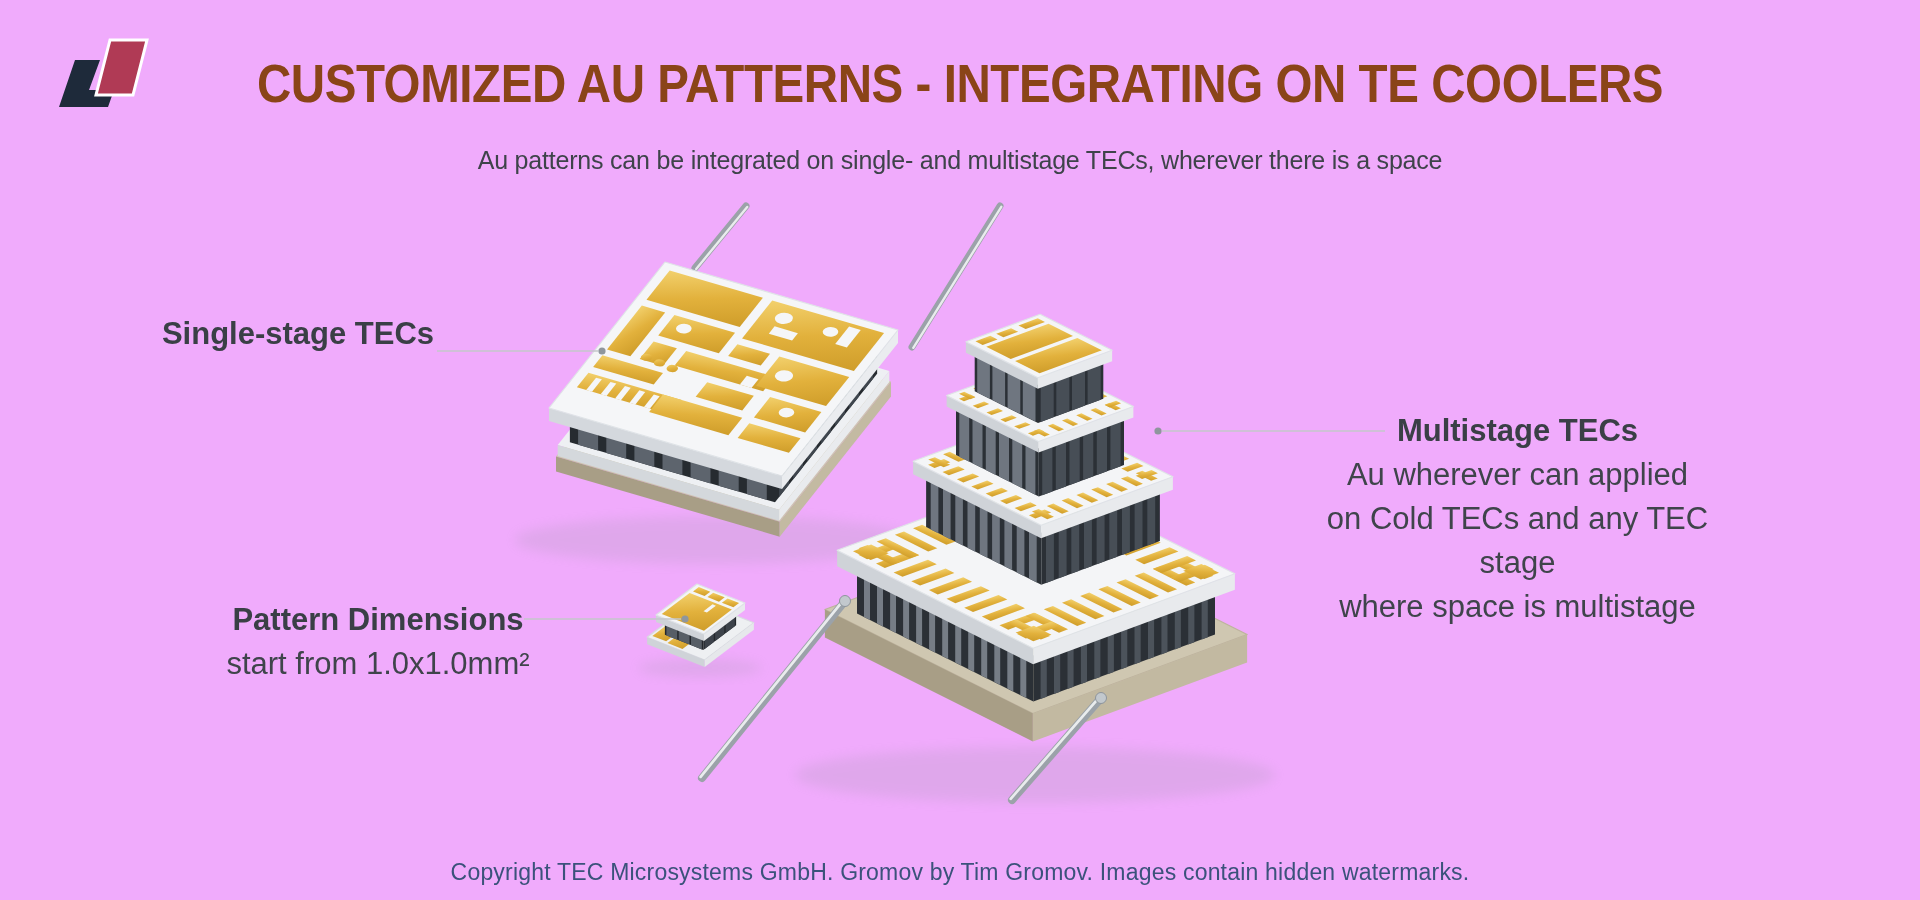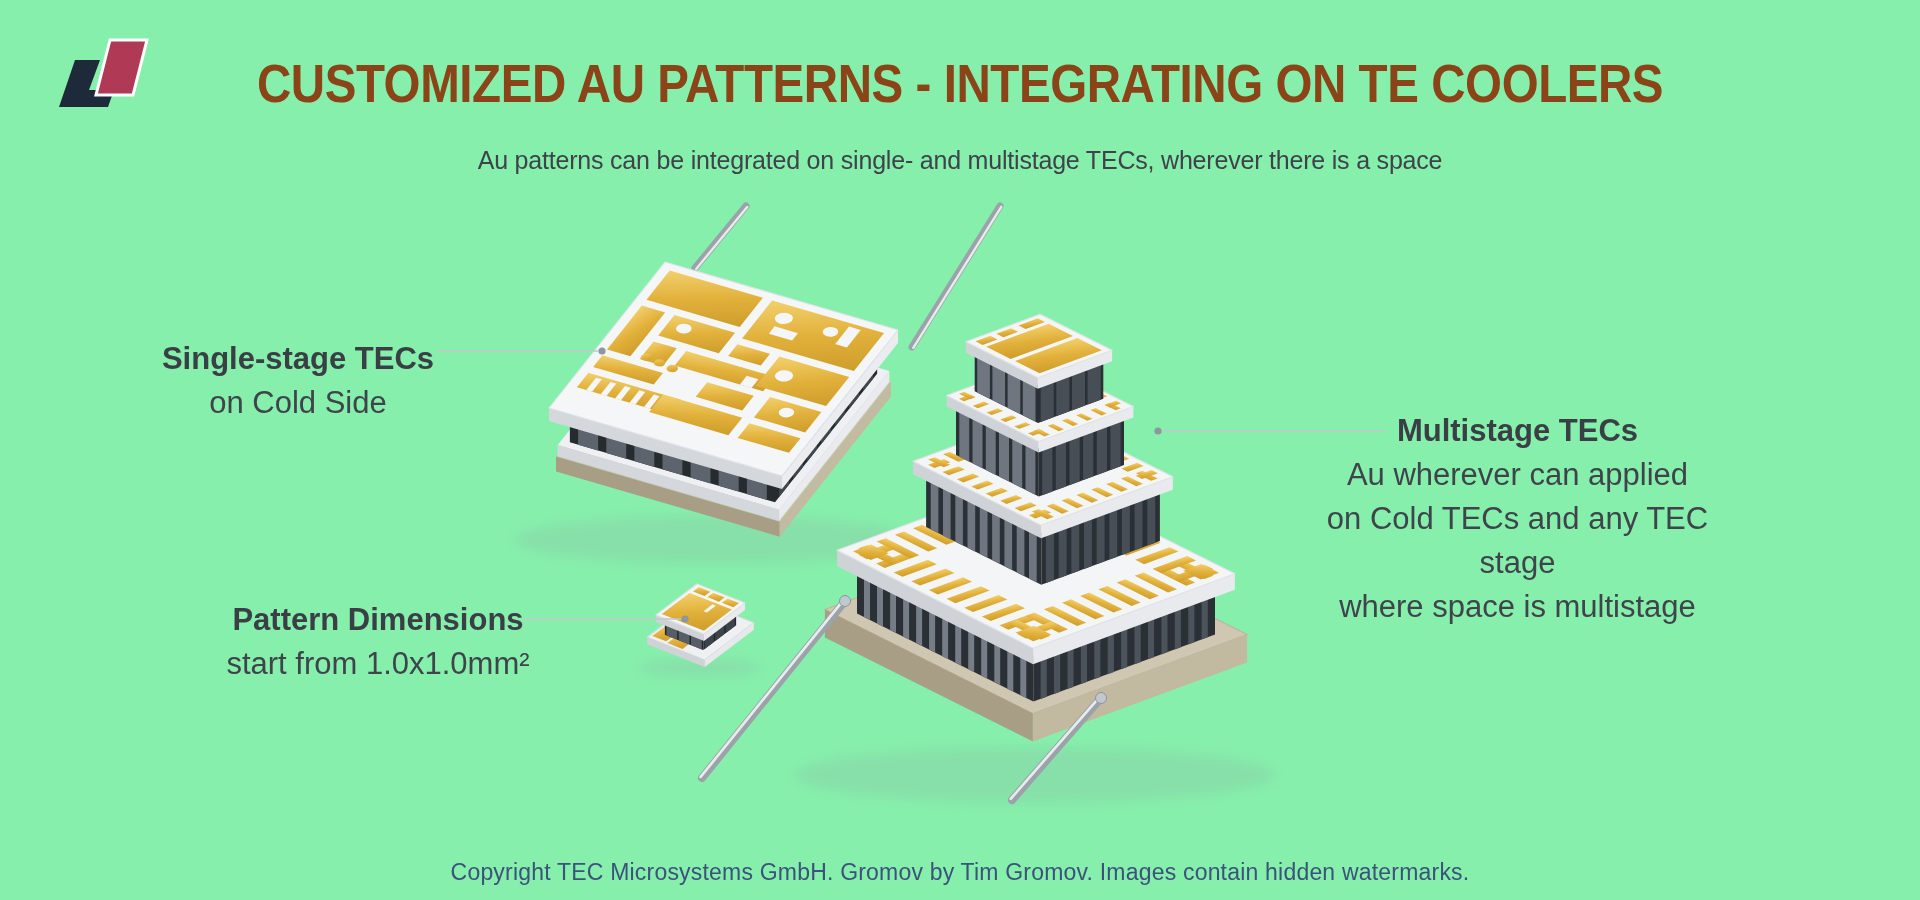--- a/index.html
+++ b/index.html
@@ -1,16 +1,16 @@
 <!DOCTYPE html>
 <html><head>
 <meta charset="utf-8">
 <style>
   html,body{margin:0;padding:0;background:#ffffff;}
-  .slide{position:relative;width:1920px;height:900px;background:#86efac;overflow:hidden;
+  .slide{position:relative;width:1920px;height:900px;background:#f0abfc;overflow:hidden;
          font-family:"Liberation Sans",sans-serif;}
   .abs{position:absolute;}
   .centered{left:0;right:0;text-align:center;}
   .title{top:52px;color:#8a4418;font-size:54px;font-weight:700;letter-spacing:-0.5px;white-space:nowrap;}
   .title .squeeze{display:inline-block;transform:scaleX(.88);transform-origin:50% 50%;}
   .subtitle{top:146px;color:#3e434a;font-size:25px;letter-spacing:-0.2px;white-space:nowrap;}
   .lbl{position:absolute;text-align:center;color:#3f444b;font-size:31px;line-height:44px;}
   .lbl .h{font-weight:700;color:#3a3f46;}
   .footer{top:859px;color:#3b527b;font-size:23px;font-weight:400;letter-spacing:0.2px;}
   .logo{left:56px;top:34px;width:102px;height:82px;}
@@ -350,23 +350,22 @@
     <polygon points="19,26 44,26 33,56 58,56 52,73 3,73" fill="#1e2a3a"></polygon>
     <polygon points="54,6 91,6 77,61 40,61" fill="#b03a55" stroke="#ffffff" stroke-width="3"></polygon>
   </svg>
 
   <div class="abs centered title">
     <span class="squeeze">CUSTOMIZED AU PATTERNS - INTEGRATING ON TE COOLERS</span>
   </div>
 
   <div class="abs centered subtitle">Au patterns can be integrated on single- and multistage TECs, wherever there is a space</div>
 
-  <div class="lbl" style="left:108px;top:337px;width:380px;">
+  <div class="lbl" style="left:108px;top:312px;width:380px;">
     <div class="h">Single-stage TECs</div>
-    <div>on Cold Side</div>
   </div>
 
   <div class="lbl" style="left:168px;top:598px;width:420px;">
     <div class="h">Pattern Dimensions</div>
     <div>start from 1.0x1.0mm²</div>
   </div>
 
   <div class="lbl" style="left:1295px;top:409px;width:445px;">
     <div class="h">Multistage TECs</div>
     <div>Au wherever can applied</div>

